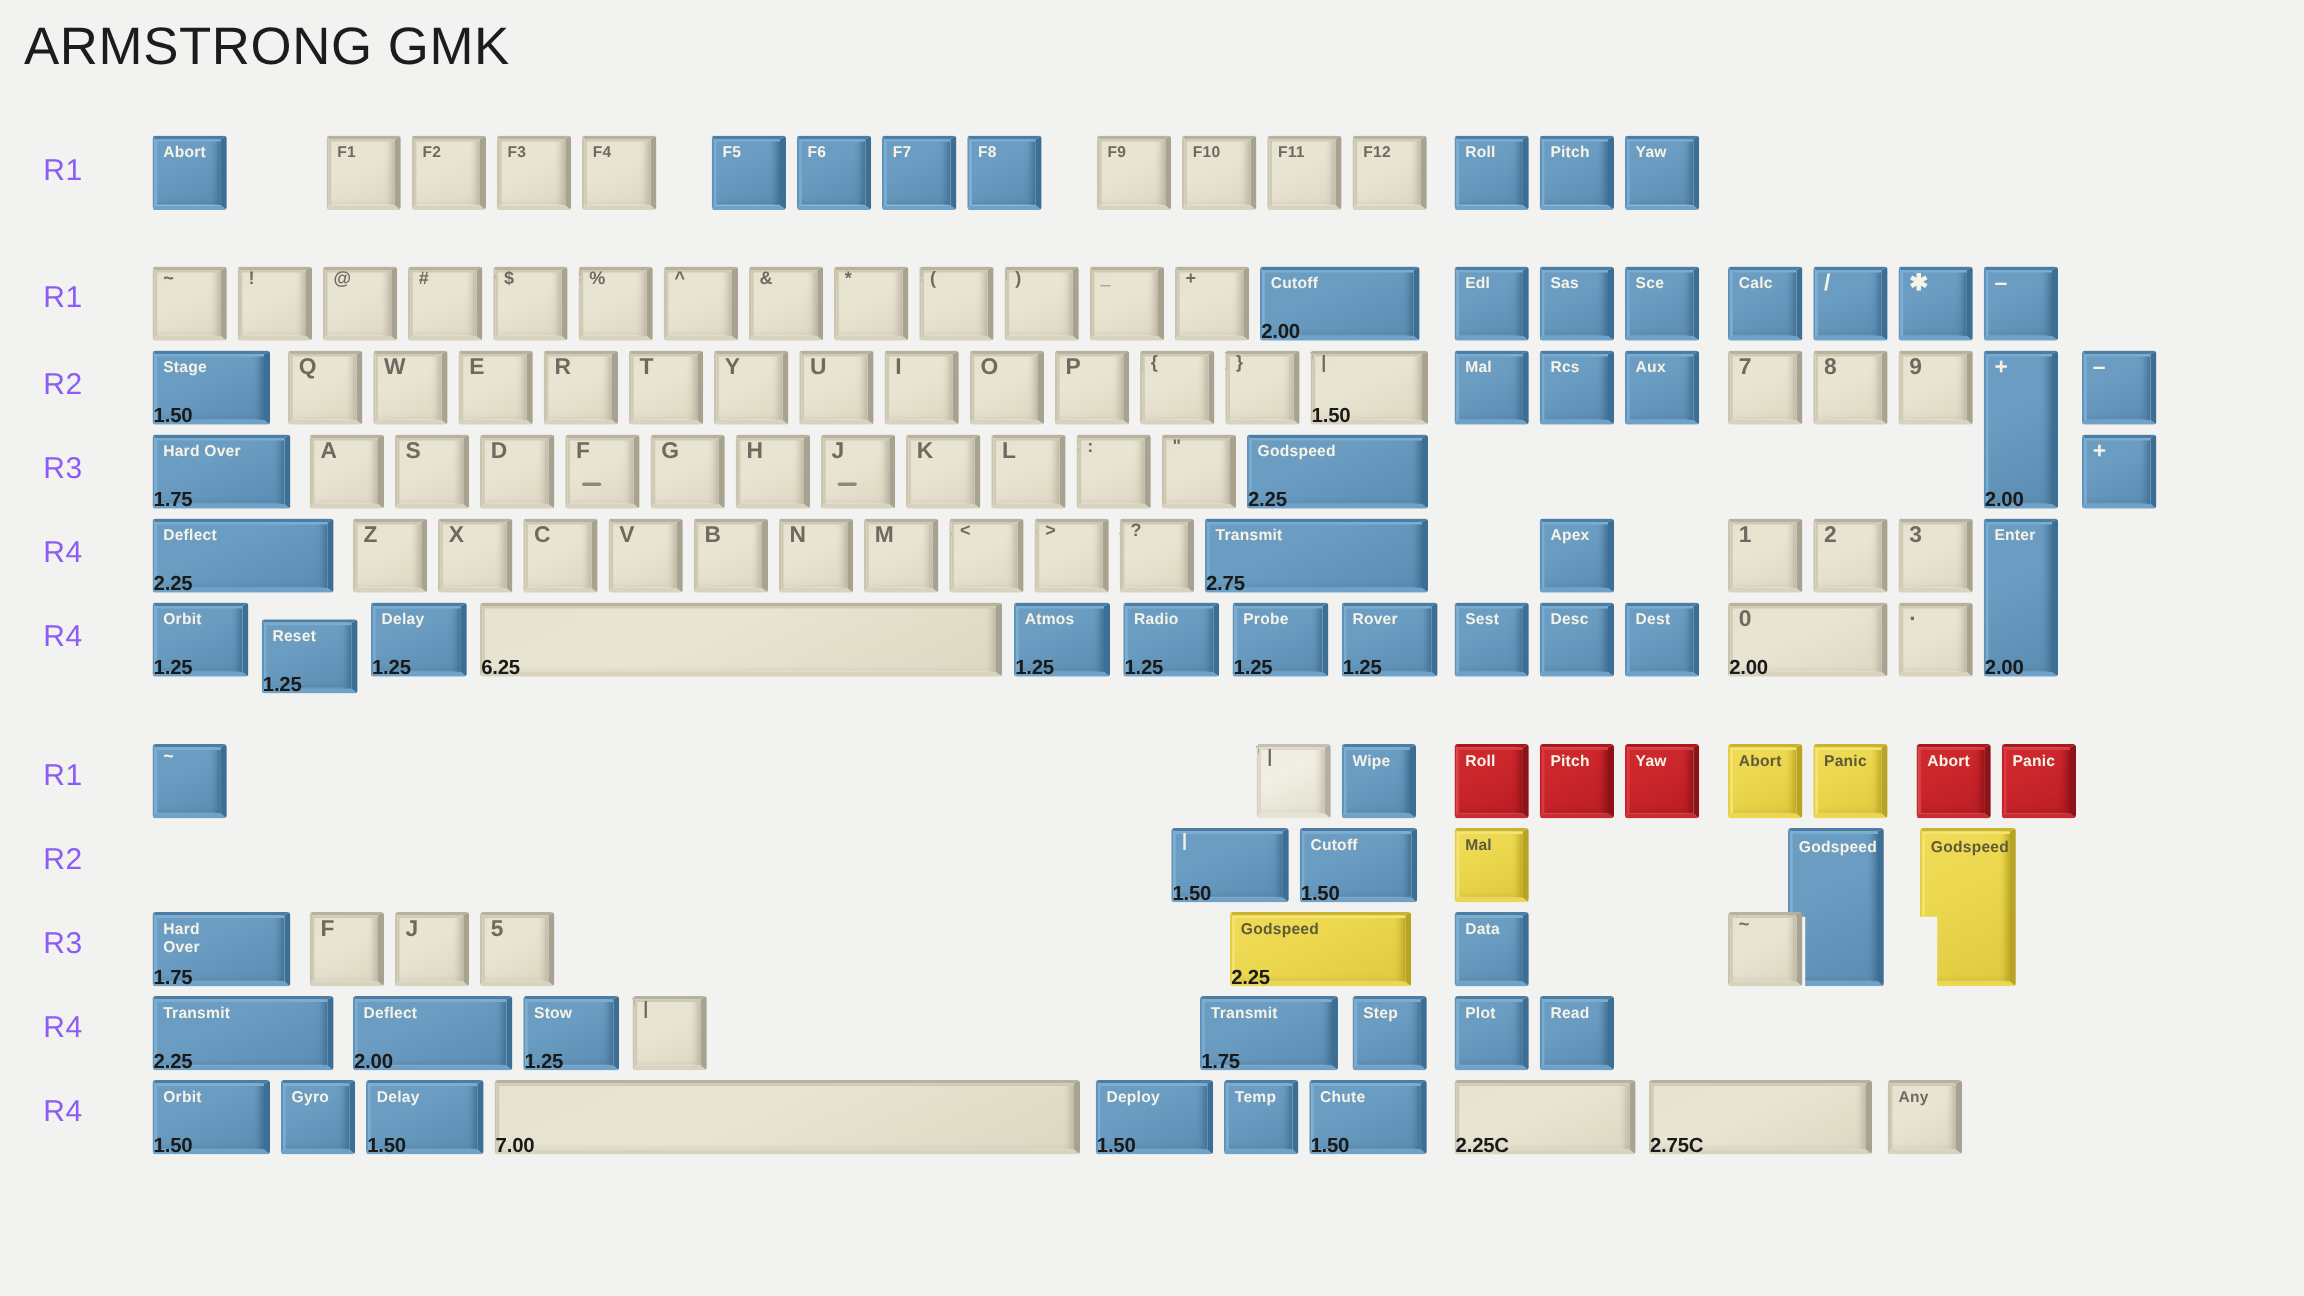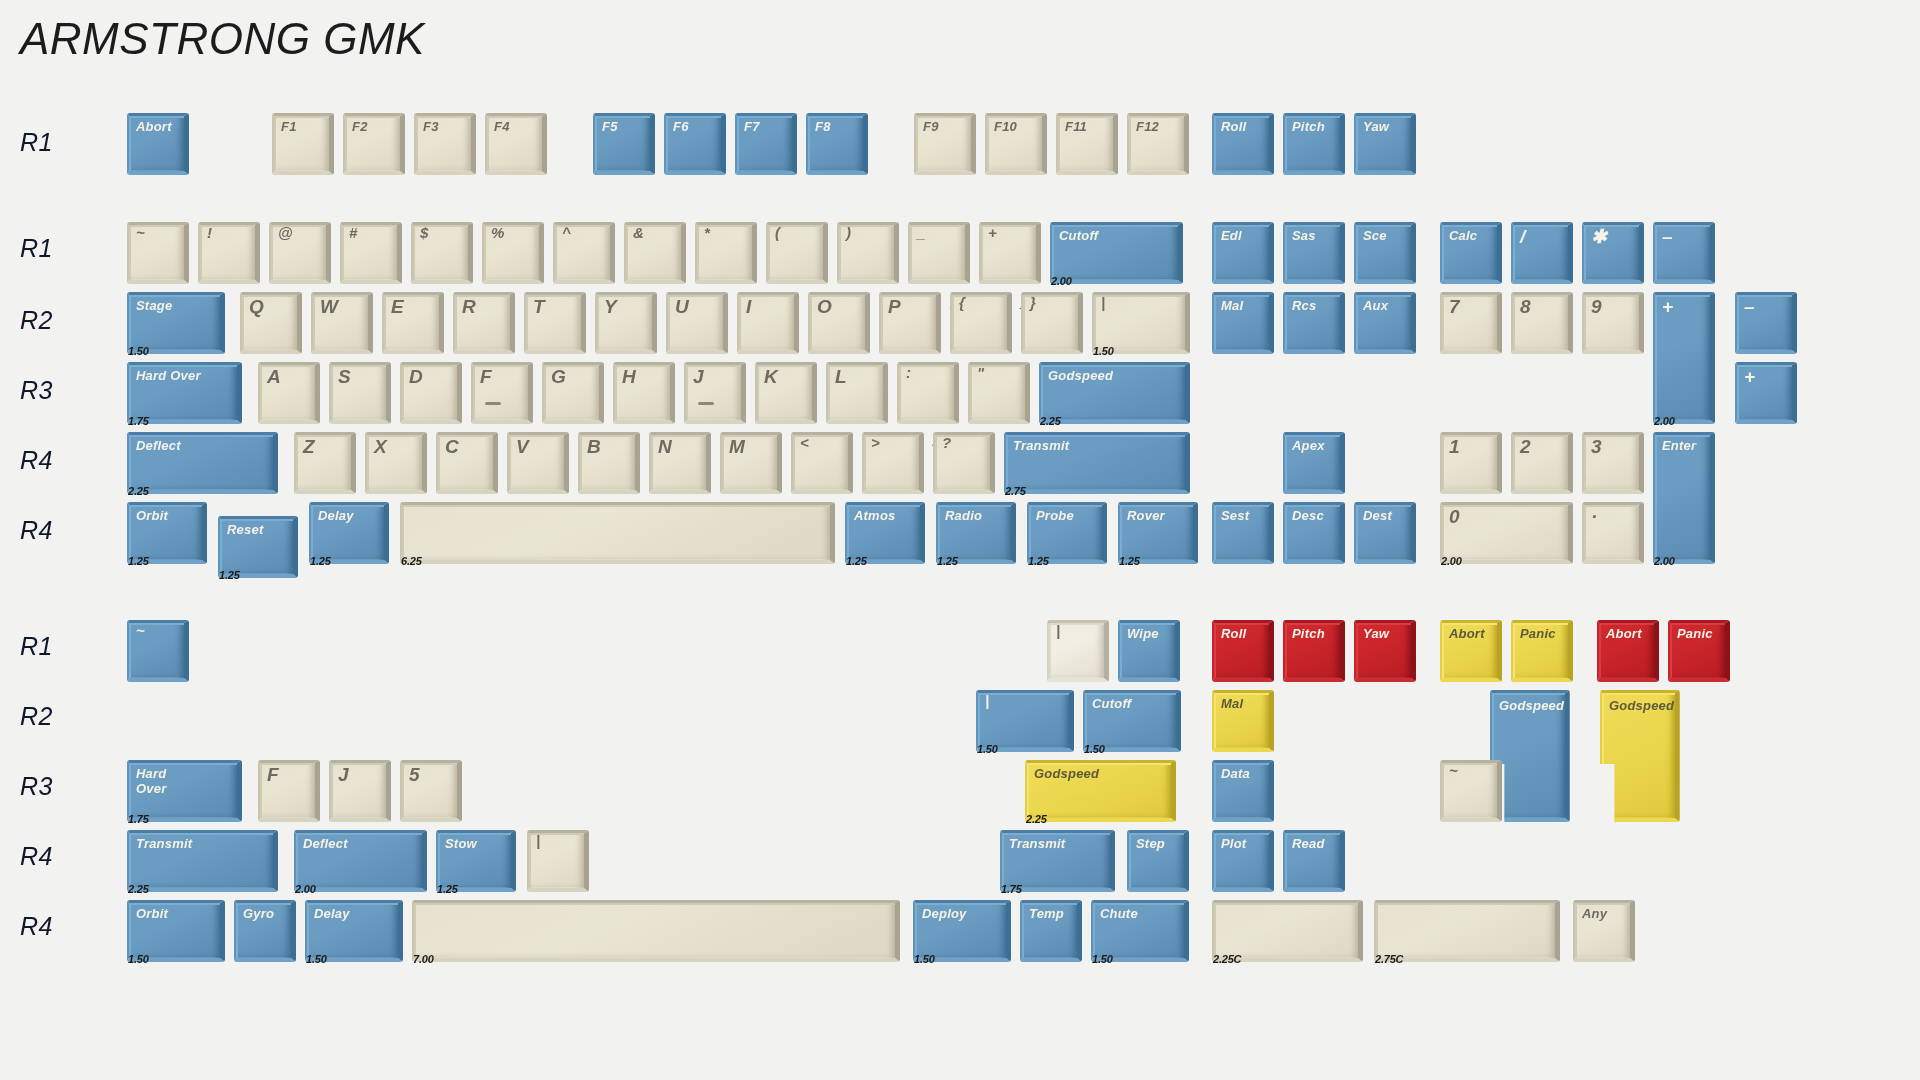--- a/index.html
+++ b/index.html
@@ -6,21 +6,20 @@
   html, body {
     width: 1920px; height: 1080px;
     background: #f2f2f0;
     font-family: "Liberation Sans", sans-serif;
     overflow: hidden;
   }
   #page {
     position: relative;
     width: 1564px; height: 1080px;
     background: #f2f2f0;
-    font-style: italic;
   }
 
   
   .title {
     position: absolute;
     left: 20px; top: 14px;
     font-size: 44px;
     letter-spacing: 0.5px;
     font-weight: 300;
     color: #1c1c1c;
@@ -34,22 +33,23 @@
     font-weight: 300;
     color: #2b2b2b;
     white-space: nowrap;
   }
 
   
   .rowlabel {
     position: absolute;
     font-size: 25px;
     font-weight: 300;
-    color: #0f172a;
+    color: #8b5cf6;
     letter-spacing: 0.5px;
+    margin-left: 16px;
   }
 
   
   .kc {
     position: absolute;
     border-radius: 3px;
     overflow: visible;
   }
   
   .kc .top {
@@ -74,21 +74,21 @@
     left: 9px; top: 4px;
   }
   .kc .legend.dual {
     font-size: 15px;
     font-weight: bold;
     left: 9px; top: 3px;
   }
   .kc .size {
     position: absolute;
     left: 1px; bottom: -3px;
-    font-size: 11px;
+    font-size: 17px;
     font-weight: bold;
     color: #1a1a1a;
     z-index: 6;
     letter-spacing: -0.2px;
   }
   .kc .homing {
     position: absolute;
     left: 14px;
     width: 16px; height: 3px;
     border-radius: 2px;

